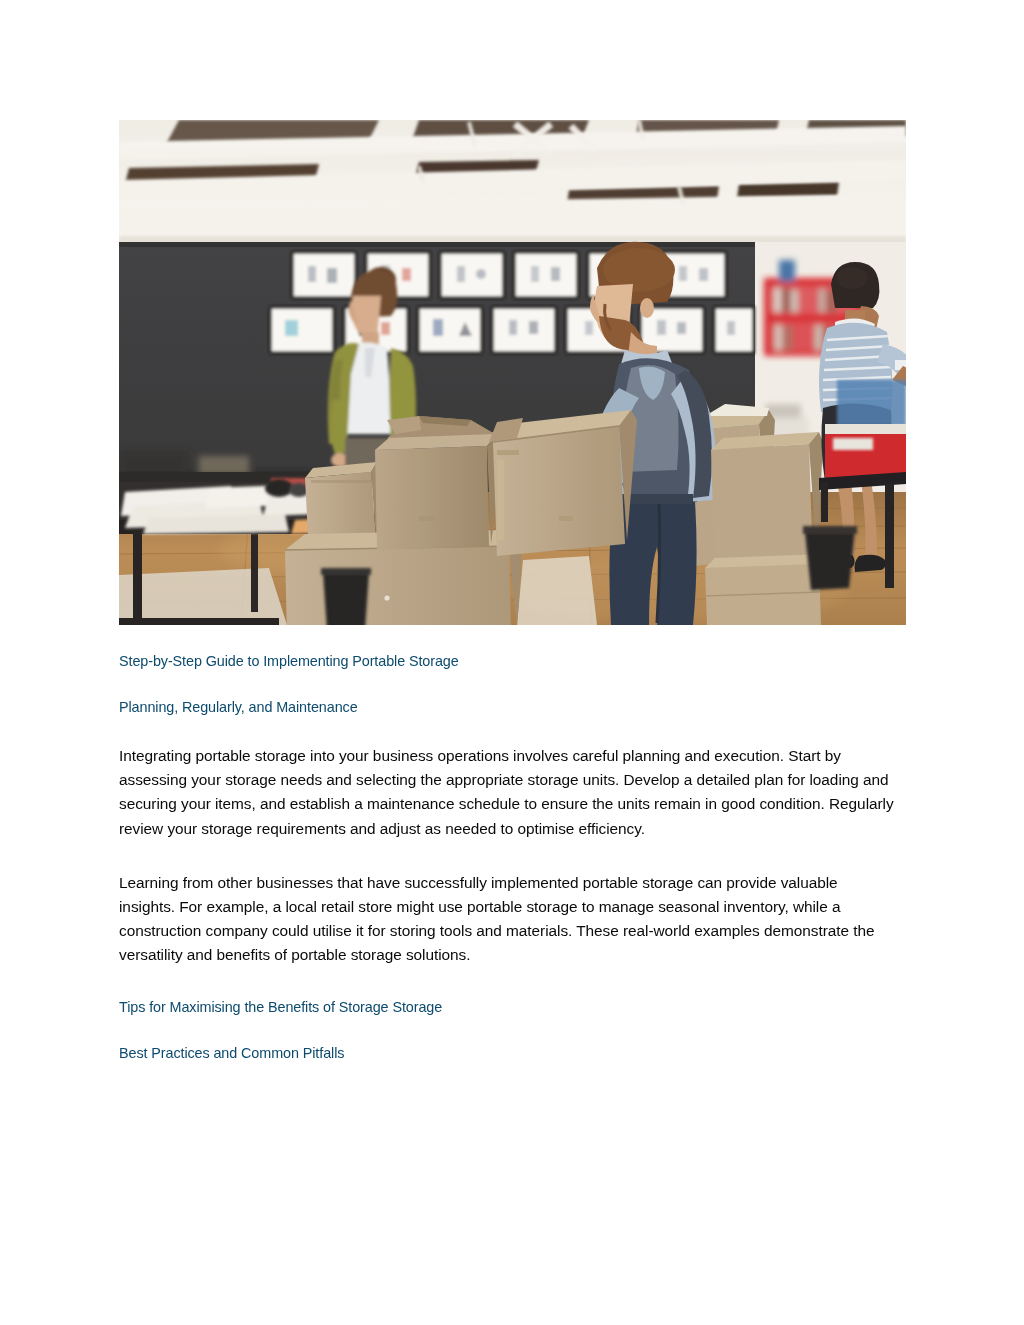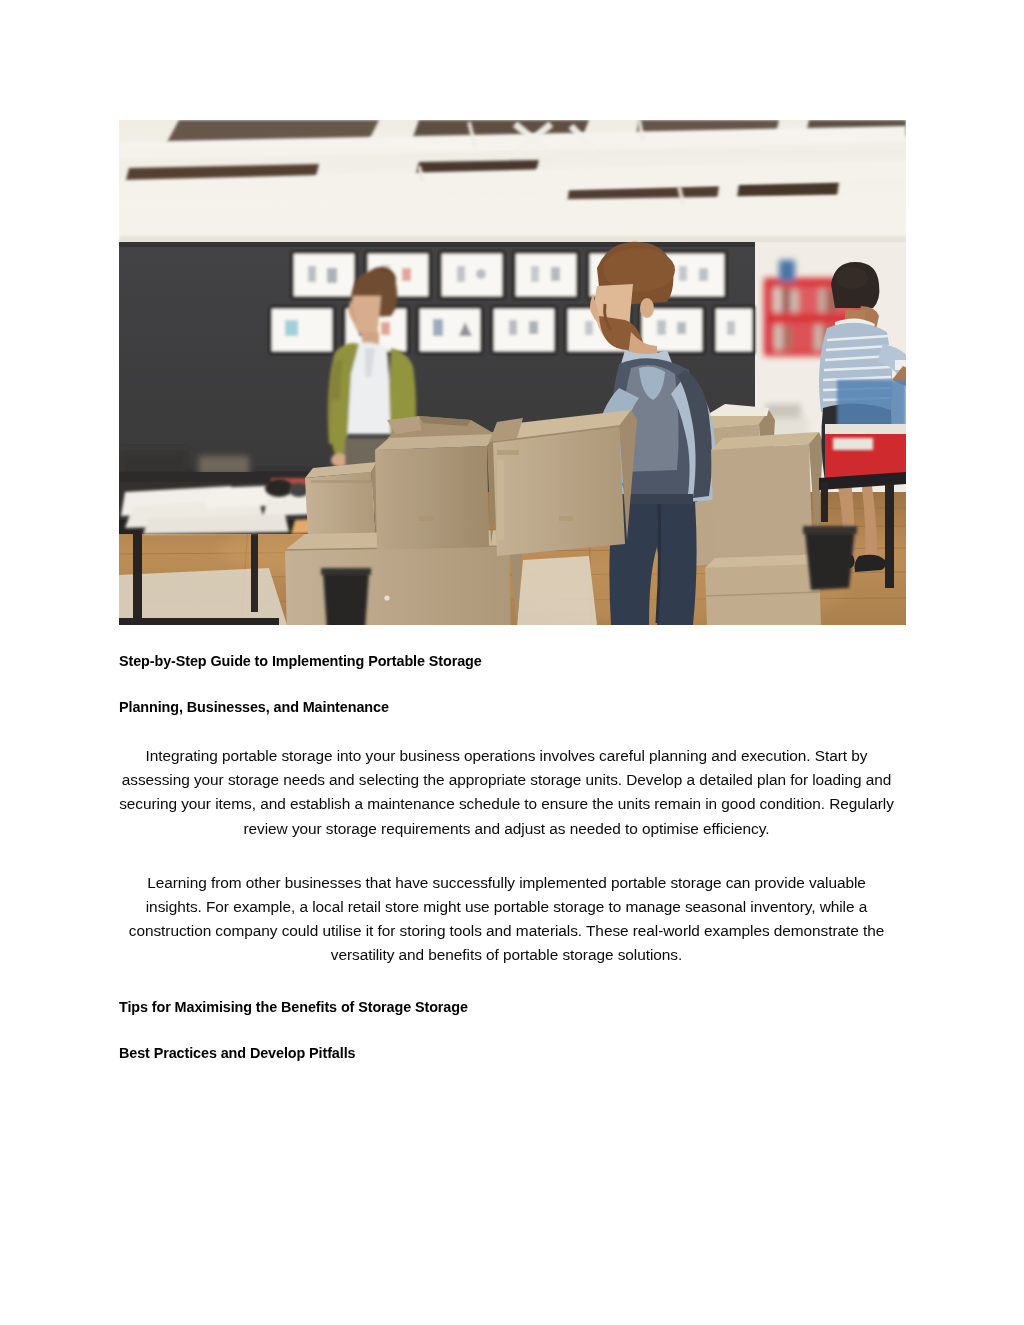--- a/index.html
+++ b/index.html
@@ -43,34 +43,34 @@
   
   .article {
     position: absolute;
     left: 119px;
     top: 652px;
     width: 775px;
   }
   .h-sub {
     font-size: 14.4px;
     line-height: 18px;
-    font-weight: bold;
+    font-weight: normal;
     letter-spacing: -0.1px;
     margin: 0 0 28px 0;
-    color: #000000;
+    color: #0c4a6e;
   }
   .body-p {
     font-size: 15.4px;
     line-height: 24.2px;
     font-weight: normal;
     margin: 0 0 22px 0;
     color: #0a0a0a;
     letter-spacing: -0.05px;
   }
-  .gap-lg { margin-bottom: 30px; text-align: center; }
+  .gap-lg { margin-bottom: 30px; }
 </style>
 </head>
 <body>
 
 <div class="page">
 
   <div class="figure">
     <svg viewBox="0 0 787 505" xmlns="http://www.w3.org/2000/svg">
       <defs>
         <linearGradient id="floorGrad" x1="0" y1="0" x2="0" y2="1">
@@ -472,26 +472,26 @@
 
       <rect x="0" y="0" width="787" height="505" fill="#d9c7ae" opacity="0.06"></rect>
       <rect x="0" y="0" width="787" height="30" fill="#ffffff" opacity="0.12"></rect>
     </svg>
   </div>
 
   <div class="article">
 
     <p class="h-sub">Step-by-Step Guide to Implementing Portable Storage</p>
 
-    <p class="h-sub">Planning, Businesses, and Maintenance</p>
+    <p class="h-sub">Planning, Regularly, and Maintenance</p>
 
     <p class="body-p gap-lg">Integrating portable storage into your business operations involves careful planning and execution. Start by assessing your storage needs and selecting the appropriate storage units. Develop a detailed plan for loading and securing your items, and establish a maintenance schedule to ensure the units remain in good condition. Regularly review your storage requirements and adjust as needed to optimise efficiency.</p>
 
 
 
     <p class="body-p gap-lg">Learning from other businesses that have successfully implemented portable storage can provide valuable insights. For example, a local retail store might use portable storage to manage seasonal inventory, while a construction company could utilise it for storing tools and materials. These real-world examples demonstrate the versatility and benefits of portable storage solutions.</p>
 
     <p class="h-sub">Tips for Maximising the Benefits of Storage Storage</p>
 
-    <p class="h-sub">Best Practices and Develop Pitfalls</p>
+    <p class="h-sub">Best Practices and Common Pitfalls</p>
 
   </div>
 </div>
 
 </body></html>

